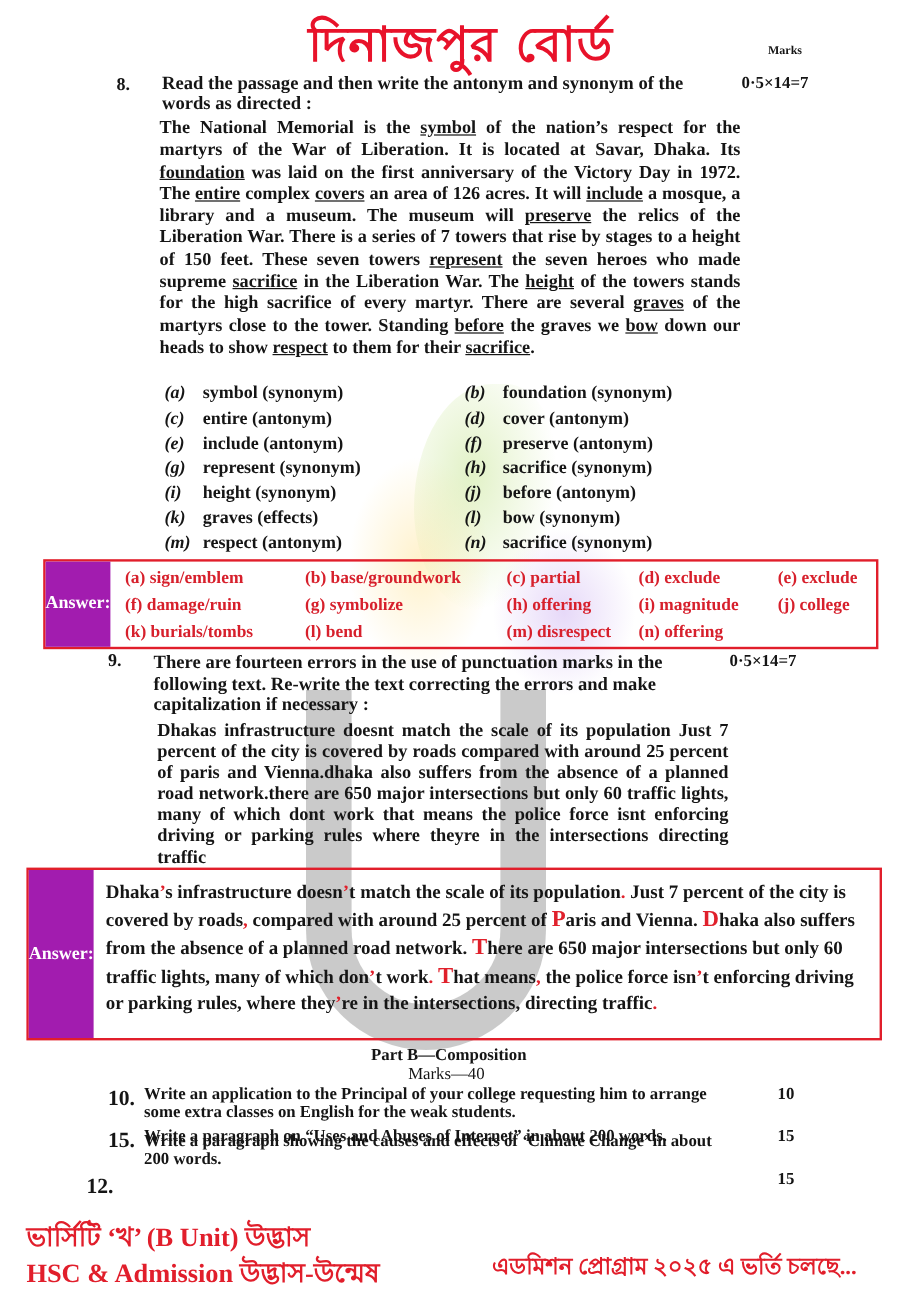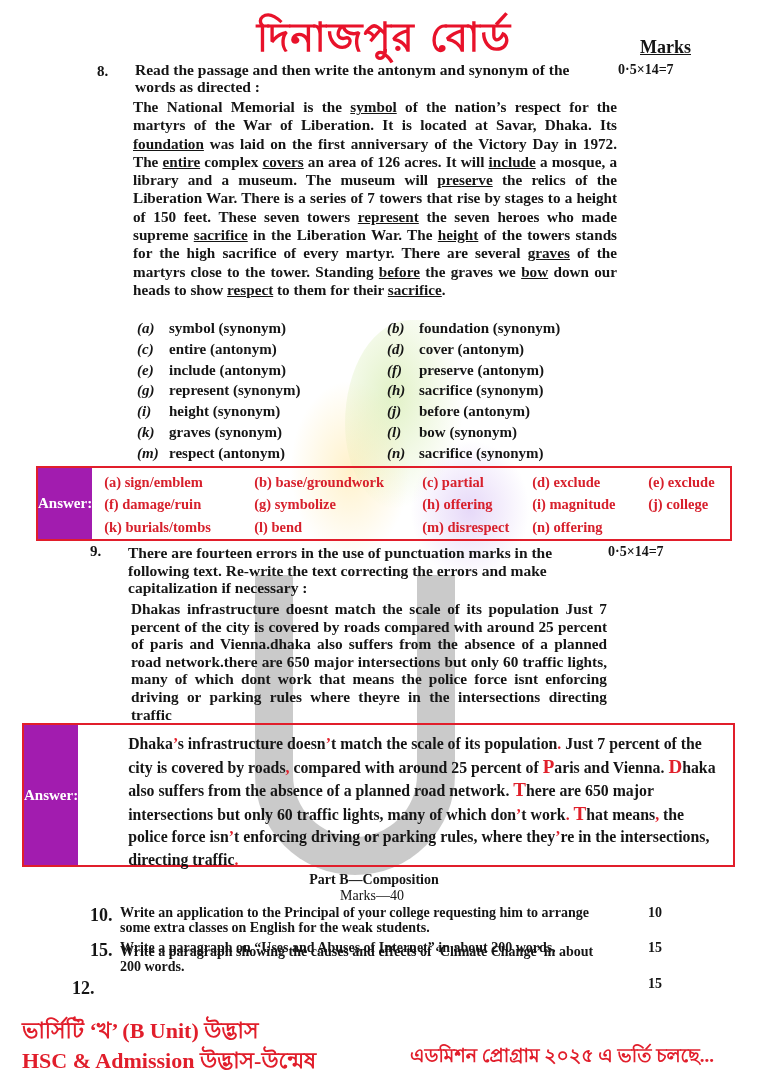--- a/index.html
+++ b/index.html
@@ -13,21 +13,21 @@
     background:radial-gradient(ellipse at 40% 40%, rgba(190,225,130,0.45), rgba(190,225,130,0) 70%); }
   .wm-yellow { left:290px; top:380px; width:120px; height:180px; border-radius:50%;
     background:radial-gradient(ellipse at 50% 50%, rgba(255,225,140,0.45), rgba(255,225,140,0) 70%); }
   .wm-purple { left:410px; top:440px; width:120px; height:140px; border-radius:50%;
     background:radial-gradient(ellipse at 50% 50%, rgba(200,170,240,0.45), rgba(200,170,240,0) 70%); }
   .wm-gray { left:255px; top:575px; width:200px; height:300px; border:38px solid rgba(150,150,150,0.5);
     border-top:none; border-radius:0 0 110px 110px; box-sizing:border-box; }
 
   .board-title { position:absolute; left:0; width:768px; top:6px; text-align:center;
     font-family:"DejaVu Sans", sans-serif; font-weight:bold; font-size:40px; color:#e8122a; letter-spacing:1px; }
-  .marks-head { position:absolute; left:640px; top:37px; font-size:18px; font-weight:bold;text-decoration:underline; }
+  .marks-head { position:absolute; left:640px; top:37px; font-size:10px; font-weight:bold; }
 
   .qnum { position:absolute; font-size:15px; font-weight:bold; }
   .qtext { position:absolute; font-size:15.5px; font-weight:bold; line-height:17px; }
   .qmarks { position:absolute; font-size:14px; font-weight:bold; }
 
   .passage { position:absolute; left:133px; top:98px; width:484px; font-size:15.2px; font-weight:bold;
     line-height:18.3px; text-align:justify; }
   .passage u { text-decoration:underline; }
 
   .items { position:absolute; left:137px; top:320px; width:460px; }
@@ -35,21 +35,21 @@
   .item { display:flex; width:250px; }
   .item.right { width:210px; }
   .item .lbl { font-style:italic; width:32px; font-weight:bold; }
   .item .txt { }
 
   .answer-box { position:absolute; border:2px solid #e11e2b; box-sizing:border-box; display:flex; }
   .answer-tag { background:#a21caf; color:#ffffff; font-weight:bold; font-size:15px; display:flex;
     align-items:center; justify-content:center; }
   .ans1-grid { display:grid; grid-template-columns:150px 168px 110px 116px 90px; padding:4px 0 0 12px;
     row-gap:0; font-size:14.5px; font-weight:bold; color:#d7202c; line-height:20px; }
-  .ans2-text { padding:8px 10px 0 10px; font-size:15.8px; font-weight:bold; line-height:22.6px; color:#151515;margin-left:40px; }
+  .ans2-text { padding:8px 10px 0 10px; font-size:15.8px; font-weight:bold; line-height:22.6px; color:#151515; }
   .red { color:#e0202b; }
   .big { font-size:19px; }
 
   .q9text { position:absolute; left:128px; top:544px; width:474px; font-size:15.5px; font-weight:bold; line-height:17.5px; }
   .errtext { position:absolute; left:131px; top:600px; width:476px; font-size:15.3px; font-weight:bold;
     line-height:17.6px; text-align:justify; }
 
   .partb { position:absolute; left:0; width:768px; text-align:center; font-size:14px; font-weight:bold; }
   .comp-q { position:absolute; font-size:14px; font-weight:bold; line-height:15px; }
   .comp-num { position:absolute; font-size:18px; font-weight:bold; }
@@ -123,21 +123,21 @@
         <span class="txt">height (synonym)</span>
       </div>
       <div class="item right">
         <span class="lbl">(j)</span>
         <span class="txt">before (antonym)</span>
       </div>
     </div>
     <div class="item-row">
       <div class="item">
         <span class="lbl">(k)</span>
-        <span class="txt">graves (synonym)</span>
+        <span class="txt">graves (effects)</span>
       </div>
       <div class="item right">
         <span class="lbl">(l)</span>
         <span class="txt">bow (synonym)</span>
       </div>
     </div>
     <div class="item-row">
       <div class="item">
         <span class="lbl">(m)</span>
         <span class="txt">respect (antonym)</span>

